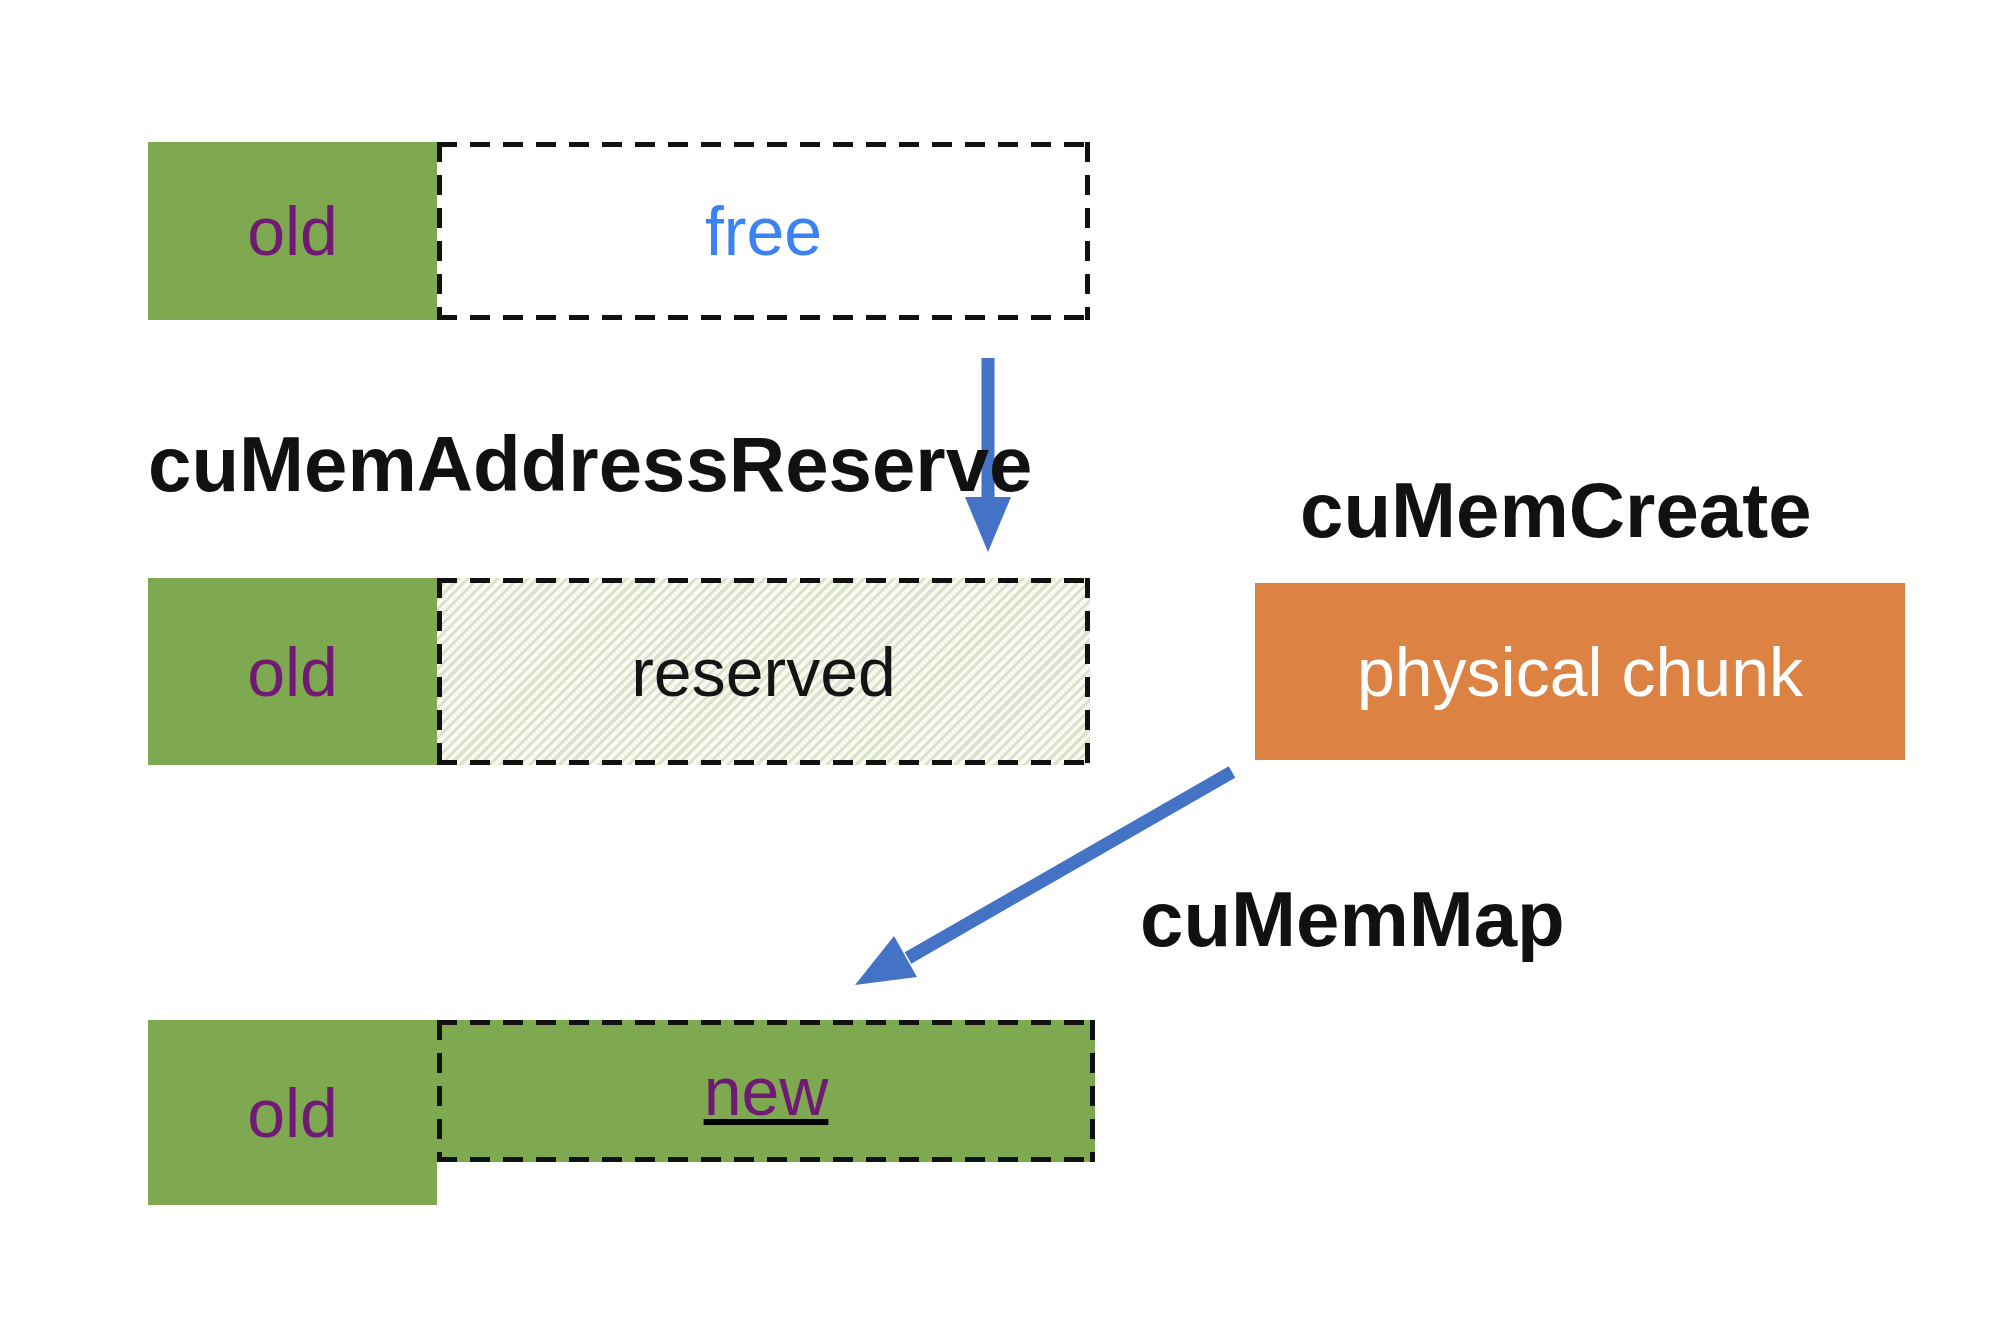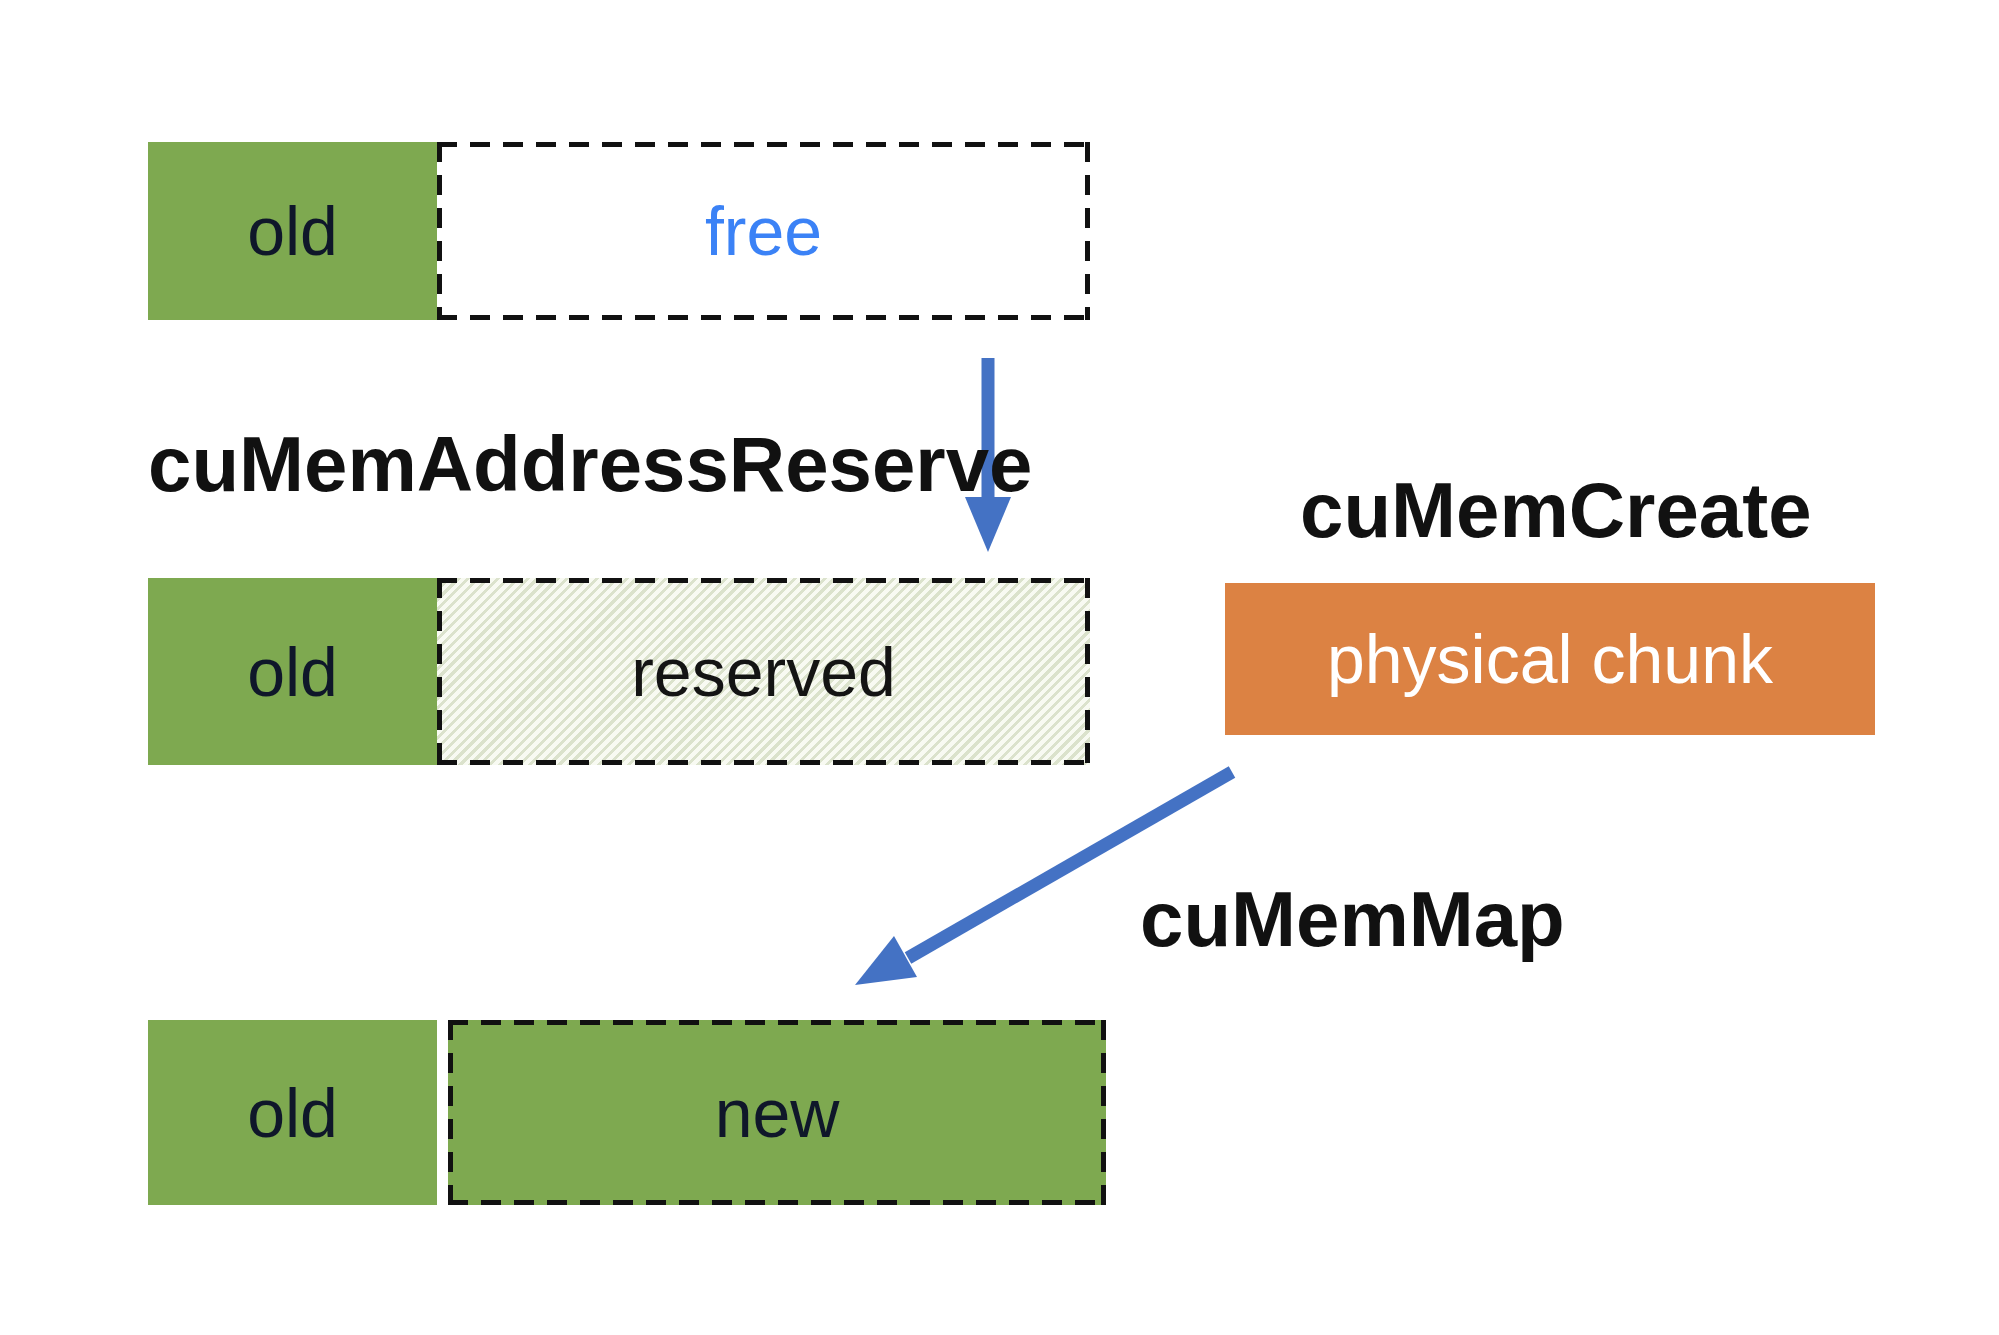--- a/index.html
+++ b/index.html
@@ -4,21 +4,21 @@
 <style>
   html,body{margin:0;padding:0;background:#ffffff;}
   body{width:1999px;height:1335px;position:relative;overflow:hidden;
        font-family:"Liberation Sans", sans-serif;}
   #canvas{position:absolute;left:0;top:0;width:1999px;height:1335px;background:#ffffff;}
 
   .box{position:absolute;display:flex;align-items:center;justify-content:center;}
   .box .lbl{font-size:68px;font-weight:500;line-height:1;white-space:nowrap;}
 
   .green-fill{background:#7EA950;}
-  .green-fill .lbl{color:#0f172a;}
+  .green-fill .lbl{color:#701a75;}
   .white-fill{background:#ffffff;}
   .white-fill .lbl{color:#3b82f6;}
   .hatch-fill{background:repeating-linear-gradient(135deg,#dbe2cc 0 3px,#f8faf2 3px 7px);}
   .hatch-fill .lbl{color:#141414;}
   .orange-fill{background:#DC8243;}
   .orange-fill .lbl{color:#ffffff;}
 
   
   .d-top,.d-bottom{position:absolute;left:0;right:0;height:5px;
      background:repeating-linear-gradient(90deg,#111 0 20px,transparent 20px 33px);}
@@ -70,30 +70,30 @@
   <div class="box hatch-fill" style="left:437px;top:578px;width:653px;height:187px;">
     <span class="d-top"></span>
     <span class="d-bottom"></span>
     <span class="d-left"></span>
     <span class="d-right"></span>
     <span class="lbl">reserved</span>
   </div>
 
   <div class="op-label" style="left:1300px;top:468px;">cuMemCreate</div>
 
-  <div class="box orange-fill" style="left:1225px;top:583px;width:650px;height:152px;align-items:center;">
+  <div class="box orange-fill" style="left:1255px;top:583px;width:650px;height:177px;align-items:center;">
     <span class="lbl">physical chunk</span>
   </div>
 
   <div class="op-label" style="left:1140px;top:860px;margin-top:17px;">cuMemMap</div>
 
   <div class="box green-fill" style="left:148px;top:1020px;width:289px;height:185px;">
     <span class="lbl">old</span>
   </div>
-  <div class="box green-fill" style="left:448px;top:1020px;width:658px;height:185px;">
+  <div class="box green-fill" style="left:437px;top:1020px;width:658px;height:142px;text-decoration:underline;">
     <span class="d-top"></span>
     <span class="d-bottom"></span>
     <span class="d-left"></span>
     <span class="d-right"></span>
     <span class="lbl">new</span>
   </div>
 
 
 </div>
 

